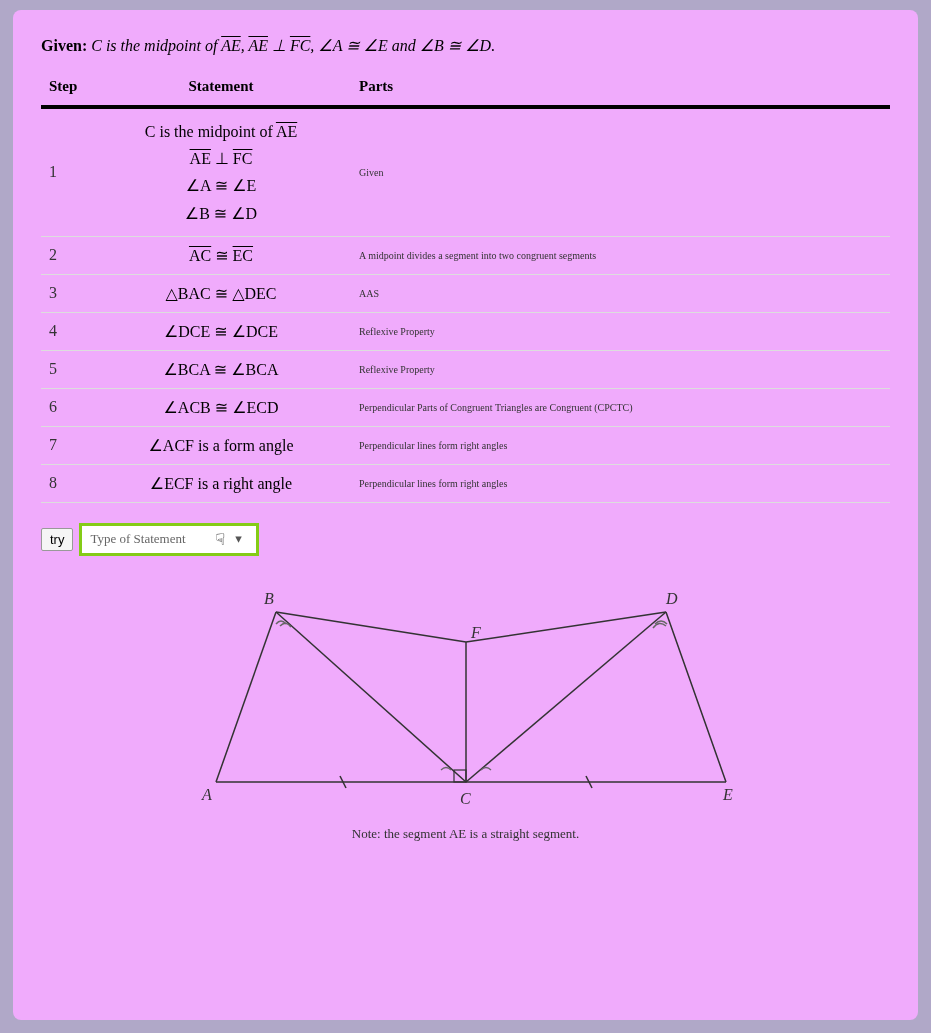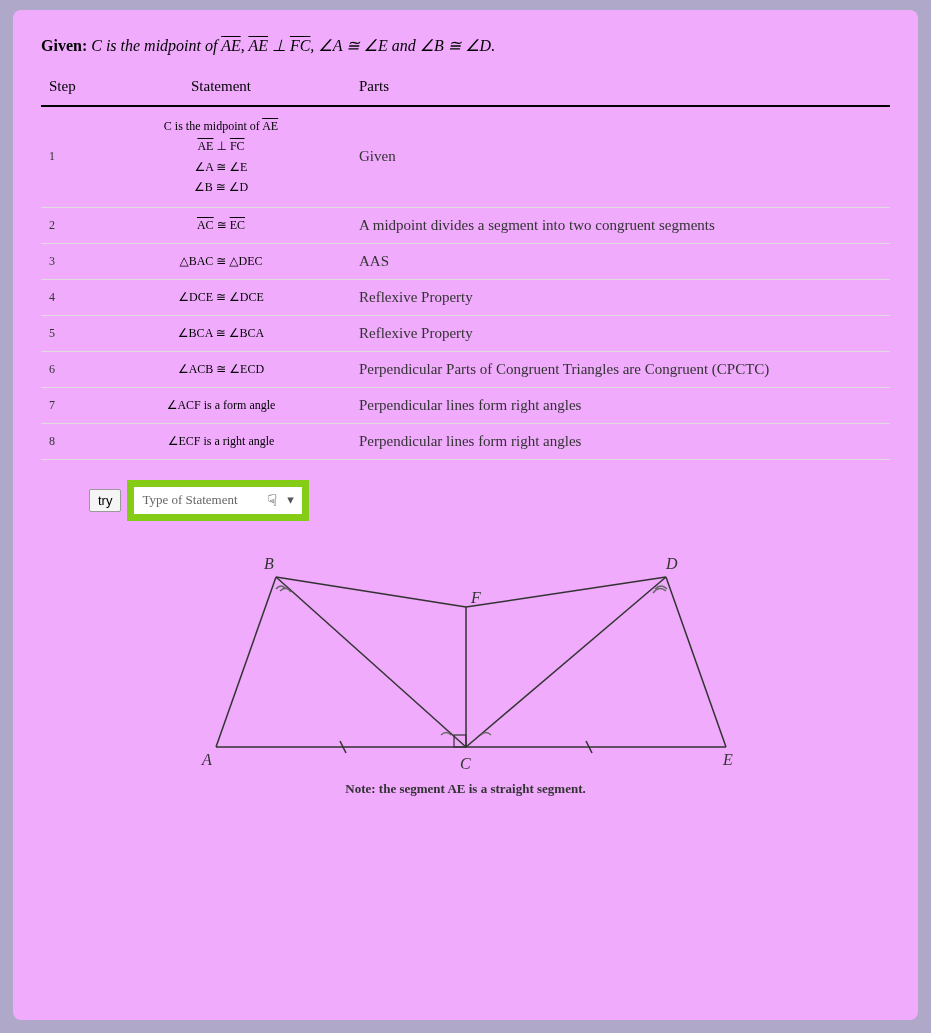--- a/index.html
+++ b/index.html
@@ -31,43 +31,43 @@
       line-height: 1.5;
     }
     .overline { text-decoration: overline; }
     .proof-table {
       width: 100%;
       border-collapse: collapse;
       margin-bottom: 20px;
     }
     .proof-table th {
       text-align: left;
-      font-weight: normal;
+      font-weight: bold;
       font-size: 15px;
       padding: 6px 8px 10px 8px;
-      border-bottom: 2px solid #000000;
+      border-bottom: 4px solid #000000;
     }
     .proof-table th.step-col { width: 50px; }
     .proof-table th.stmt-col { width: 260px; text-align: center; }
     .proof-table th.reason-col { }
     .proof-table td {
       padding: 9px 8px;
-      font-size: 12px;
+      font-size: 16px;
       vertical-align: middle;
       border-bottom: 1px solid #ddd;
     }
     .proof-table td.step-cell {
       text-align: left;
       color: #333;
     }
     .proof-table td.stmt-cell {
       text-align: center;
     }
     .proof-table td.reason-cell {
-      font-size: 15px;
+      font-size: 10px;
       color: #333;
     }
     .step1-stmt {
       text-align: center;
       line-height: 1.7;
     }
     .bottom-area {
       display: flex;
       flex-direction: column;
       align-items: flex-start;
@@ -79,26 +79,25 @@
       gap: 6px;
       margin-bottom: 18px;
     }
     .try-btn {
       border: 1px solid #999;
       background: #f5f5f5;
       padding: 3px 8px;
       font-size: 13px;
       cursor: pointer;
       border-radius: 2px;
-      margin-left: 48px;
     }
     .type-select-container {
       display: flex;
       align-items: center;
-      border: 7px solid #84cc16;
+      border: 3px solid #84cc16;
       background: #fff;
       padding: 4px 8px;
       font-size: 13px;
       min-width: 180px;
       cursor: pointer;
       position: relative;
     }
     .type-select-text {
       color: #666;
       margin-right: 30px;
@@ -113,24 +112,23 @@
     }
     .diagram-area {
       display: flex;
       justify-content: center;
       width: 100%;
       margin-top: 8px;
     }
     .note-text {
       text-align: center;
       font-size: 13px;
-      margin-top: 4px;
+      margin-top: 14px;
       color: #333;
       width: 100%;
-      font-weight: bold;
     }
     .diagram-container {
       display: flex;
       flex-direction: column;
       align-items: center;
       width: 560px;
     }
   </style>
 </head>
 <body>

